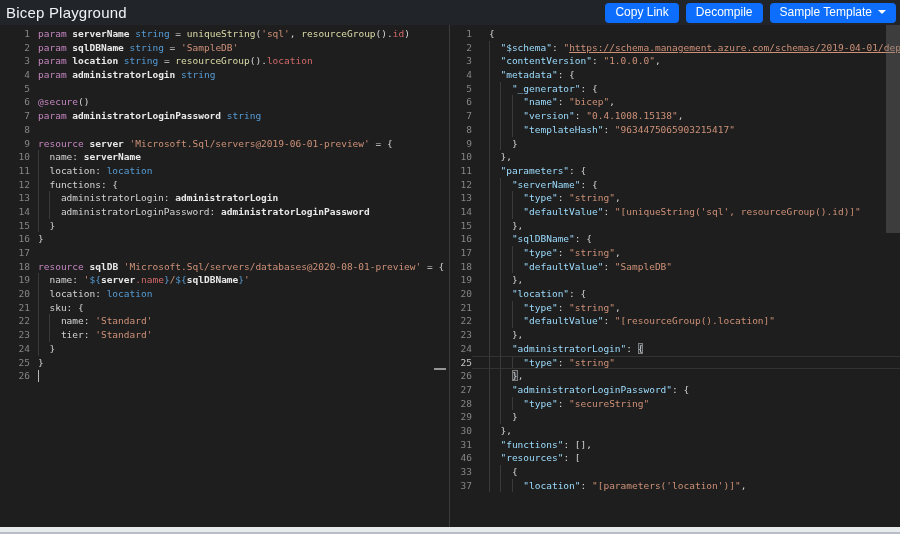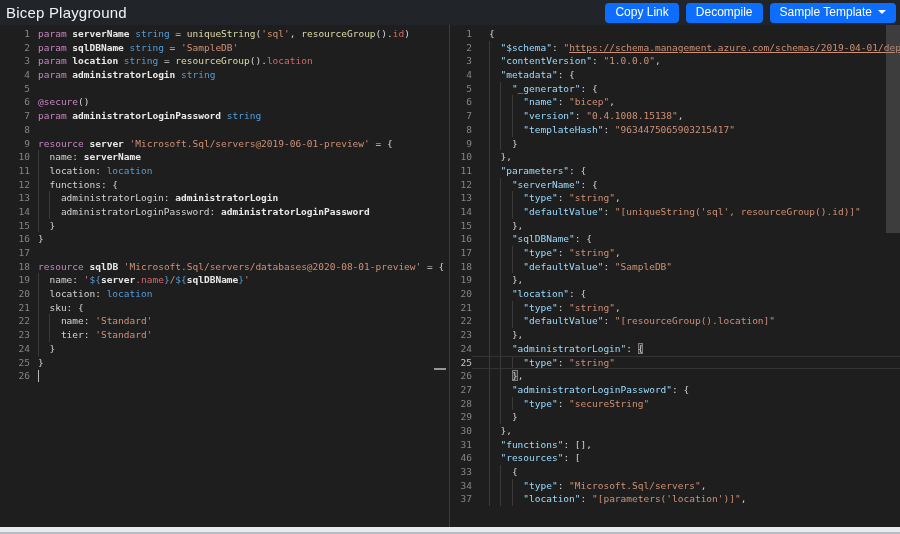--- a/index.html
+++ b/index.html
@@ -317,24 +317,20 @@
         </div>
         <div class="row">
           <div class="ln">46</div>
           <div class="code"><span class="guide" style="left: 17px;"></span><span class="tok punc">  </span><span class="tok key">"resources"</span><span class="tok punc">: [</span></div>
         </div>
         <div class="row">
           <div class="ln">33</div>
           <div class="code"><span class="guide" style="left: 17px;"></span><span class="guide" style="left: 28.438px;"></span><span class="tok punc">    {</span></div>
         </div>
         <div class="row">
-          <div class="ln">34</div>
-          <div class="code"><span class="guide" style="left: 17px;"></span><span class="guide" style="left: 28.438px;"></span><span class="guide" style="left: 39.876px;"></span><span class="tok punc">      </span><span class="tok key">"type"</span><span class="tok punc">: </span><span class="tok str">"Microsoft.Sql/servers"</span><span class="tok punc">,</span></div>
-        </div>
-        <div class="row">
           <div class="ln">37</div>
           <div class="code"><span class="guide" style="left: 17px;"></span><span class="guide" style="left: 28.438px;"></span><span class="guide" style="left: 39.876px;"></span><span class="tok punc">      </span><span class="tok key">"location"</span><span class="tok punc">: </span><span class="tok str">"[parameters('location')]"</span><span class="tok punc">,</span></div>
         </div>
       </div>
     <div class="scroll-thumb"></div>
   </div>
 </div>
 
 <div class="strip"></div>
 

